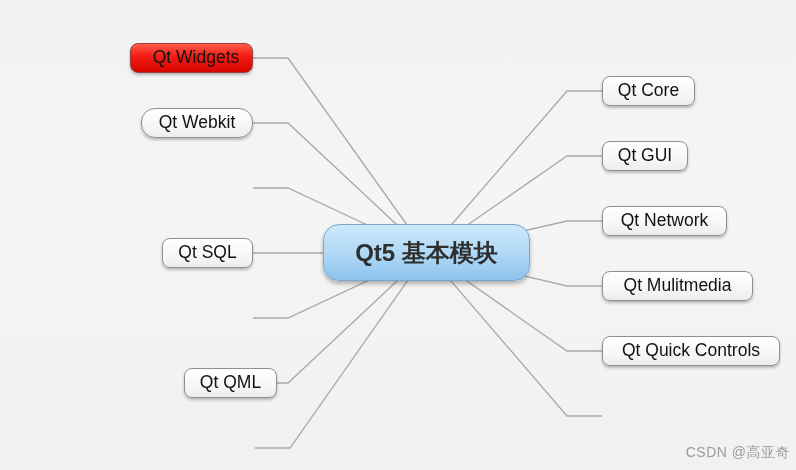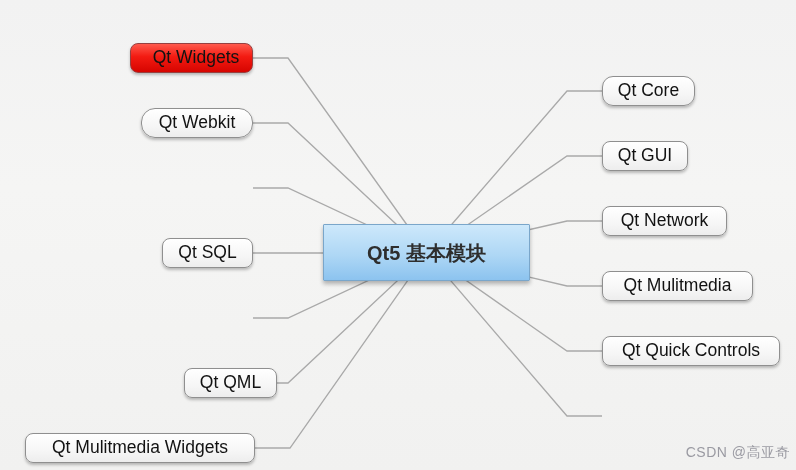--- a/index.html
+++ b/index.html
@@ -20,35 +20,35 @@
     box-shadow:0 2px 3px rgba(0,0,0,0.25);
     font-size:17.5px;line-height:1;color:#121212;
     white-space:nowrap;cursor:pointer;
   }
   .node.red{
     background:linear-gradient(180deg,#ff5a4d 0%,#f31b12 45%,#d60400 100%);
     border-color:#974040;
   }
   .node.center{
     left:323px;top:224px;width:207px;height:57px;
-    border-radius:1px;border:1.5px solid #7aa6ca;
+    border-radius:16px;border:1.5px solid #7aa6ca;
     background:linear-gradient(180deg,#cde8fb 0%,#aed7f5 55%,#8cc3ef 100%);
-    font-size:20px;font-weight:bold;color:#2e2e2e;
+    font-size:24px;font-weight:bold;color:#2e2e2e;
     box-shadow:0 3px 4px rgba(0,0,0,0.28);
   }
   
   .lw  {left:130px;top:43px; width:123px;padding-left:9px;}
   .lwk {left:141px;top:108px;width:112px;border-radius:14px;}
   .lt  {left:163px;top:173px;width:90px;}
   .ls  {left:162px;top:238px;width:91px;}
   .lq  {left:152px;top:303px;width:101px;}
   .lqml{left:160px;top:368px;width:93px;margin-left:24px;}
   .lmw {left:25px; top:433px;width:230px;}
   
-  .rc  {left:602px;top:76px; width:93px;border-radius:11px;}
+  .rc  {left:602px;top:76px; width:93px;}
   .rg  {left:602px;top:141px;width:86px;}
   .rn  {left:602px;top:206px;width:125px;}
   .rm  {left:602px;top:271px;width:151px;}
   .rqc {left:602px;top:336px;width:178px;}
   .rqd {left:602px;top:401px;width:175px;}
   .watermark{
     position:absolute;right:6px;bottom:8px;
     font-size:14px;color:#9a9aa2;letter-spacing:0.5px;
   }
 </style>
@@ -72,21 +72,20 @@
     <polyline points="602,221 567,221 427,253"></polyline>
     <polyline points="602,286 567,286 427,253"></polyline>
     <polyline points="602,351 567,351 427,253"></polyline>
     <polyline points="602,416 567,416 427,253"></polyline>
   </svg>
 
   <div class="node red lw">Qt Widgets</div>
   <div class="node lwk">Qt Webkit</div>
   <div class="node ls">Qt SQL</div>
   <div class="node lqml">Qt QML</div>
-  <div class="node lmw">Qt Mulitmedia Widgets</div>
 
   <div class="node center">Qt5 基本模块</div>
 
   <div class="node rc">Qt Core</div>
   <div class="node rg">Qt GUI</div>
   <div class="node rn">Qt Network</div>
   <div class="node rm">Qt Mulitmedia</div>
   <div class="node rqc">Qt Quick Controls</div>
 
   <div class="watermark">CSDN @高亚奇</div>

